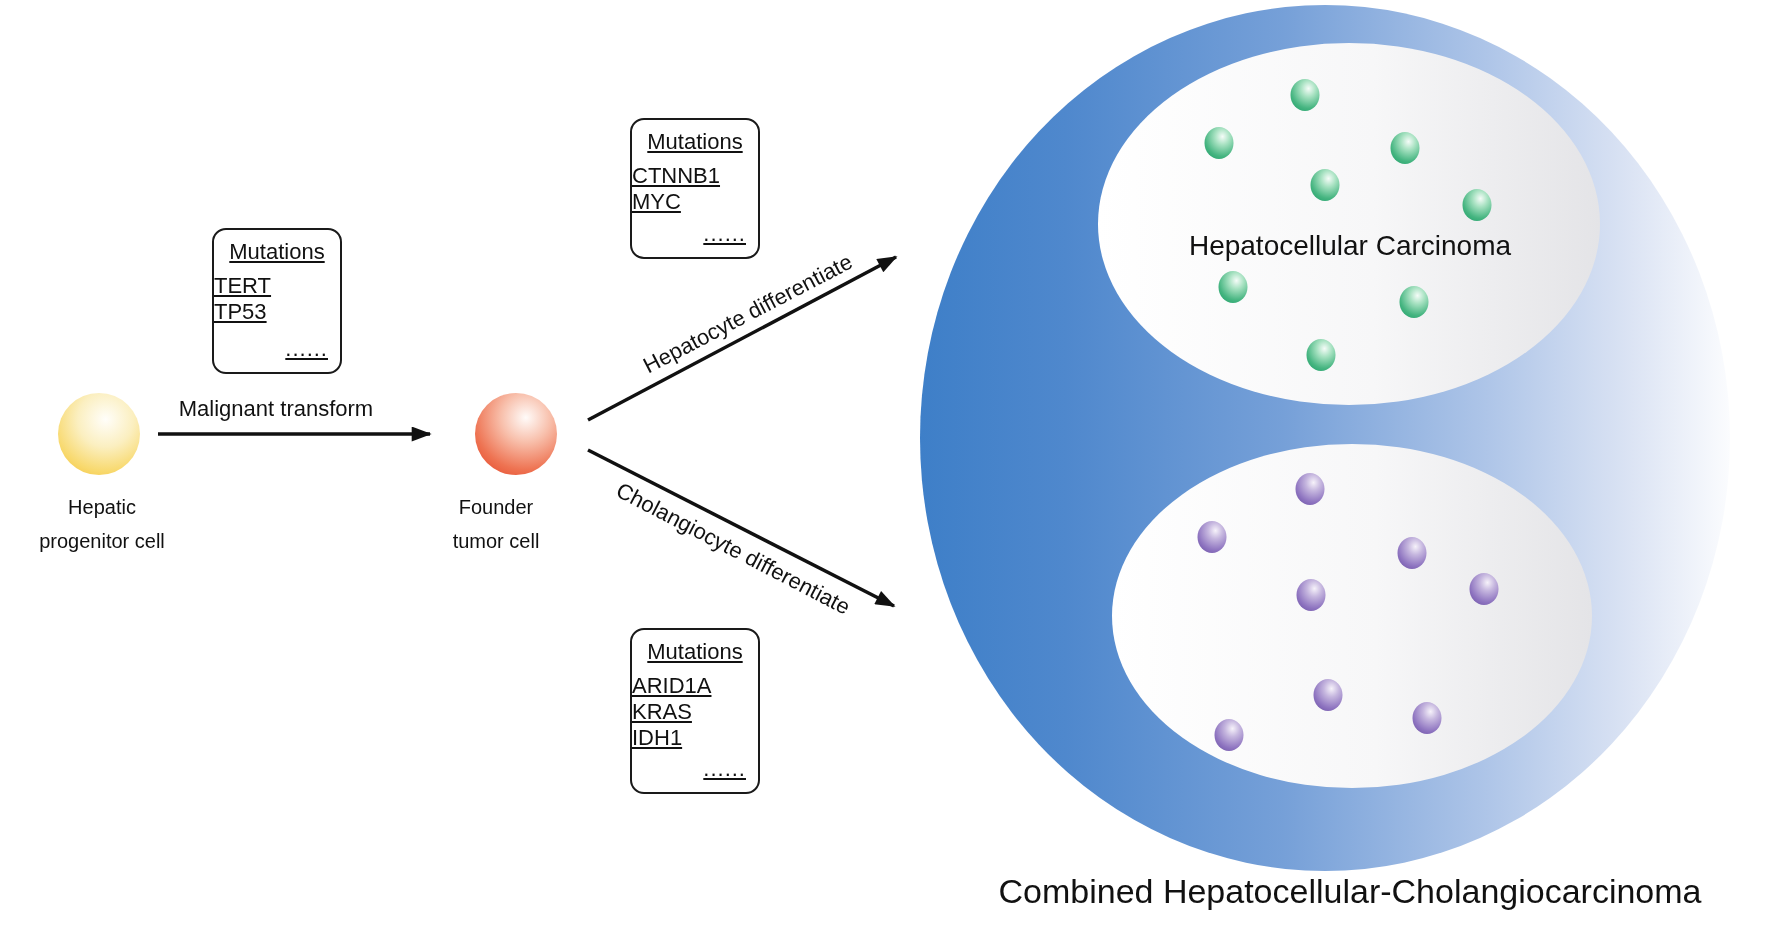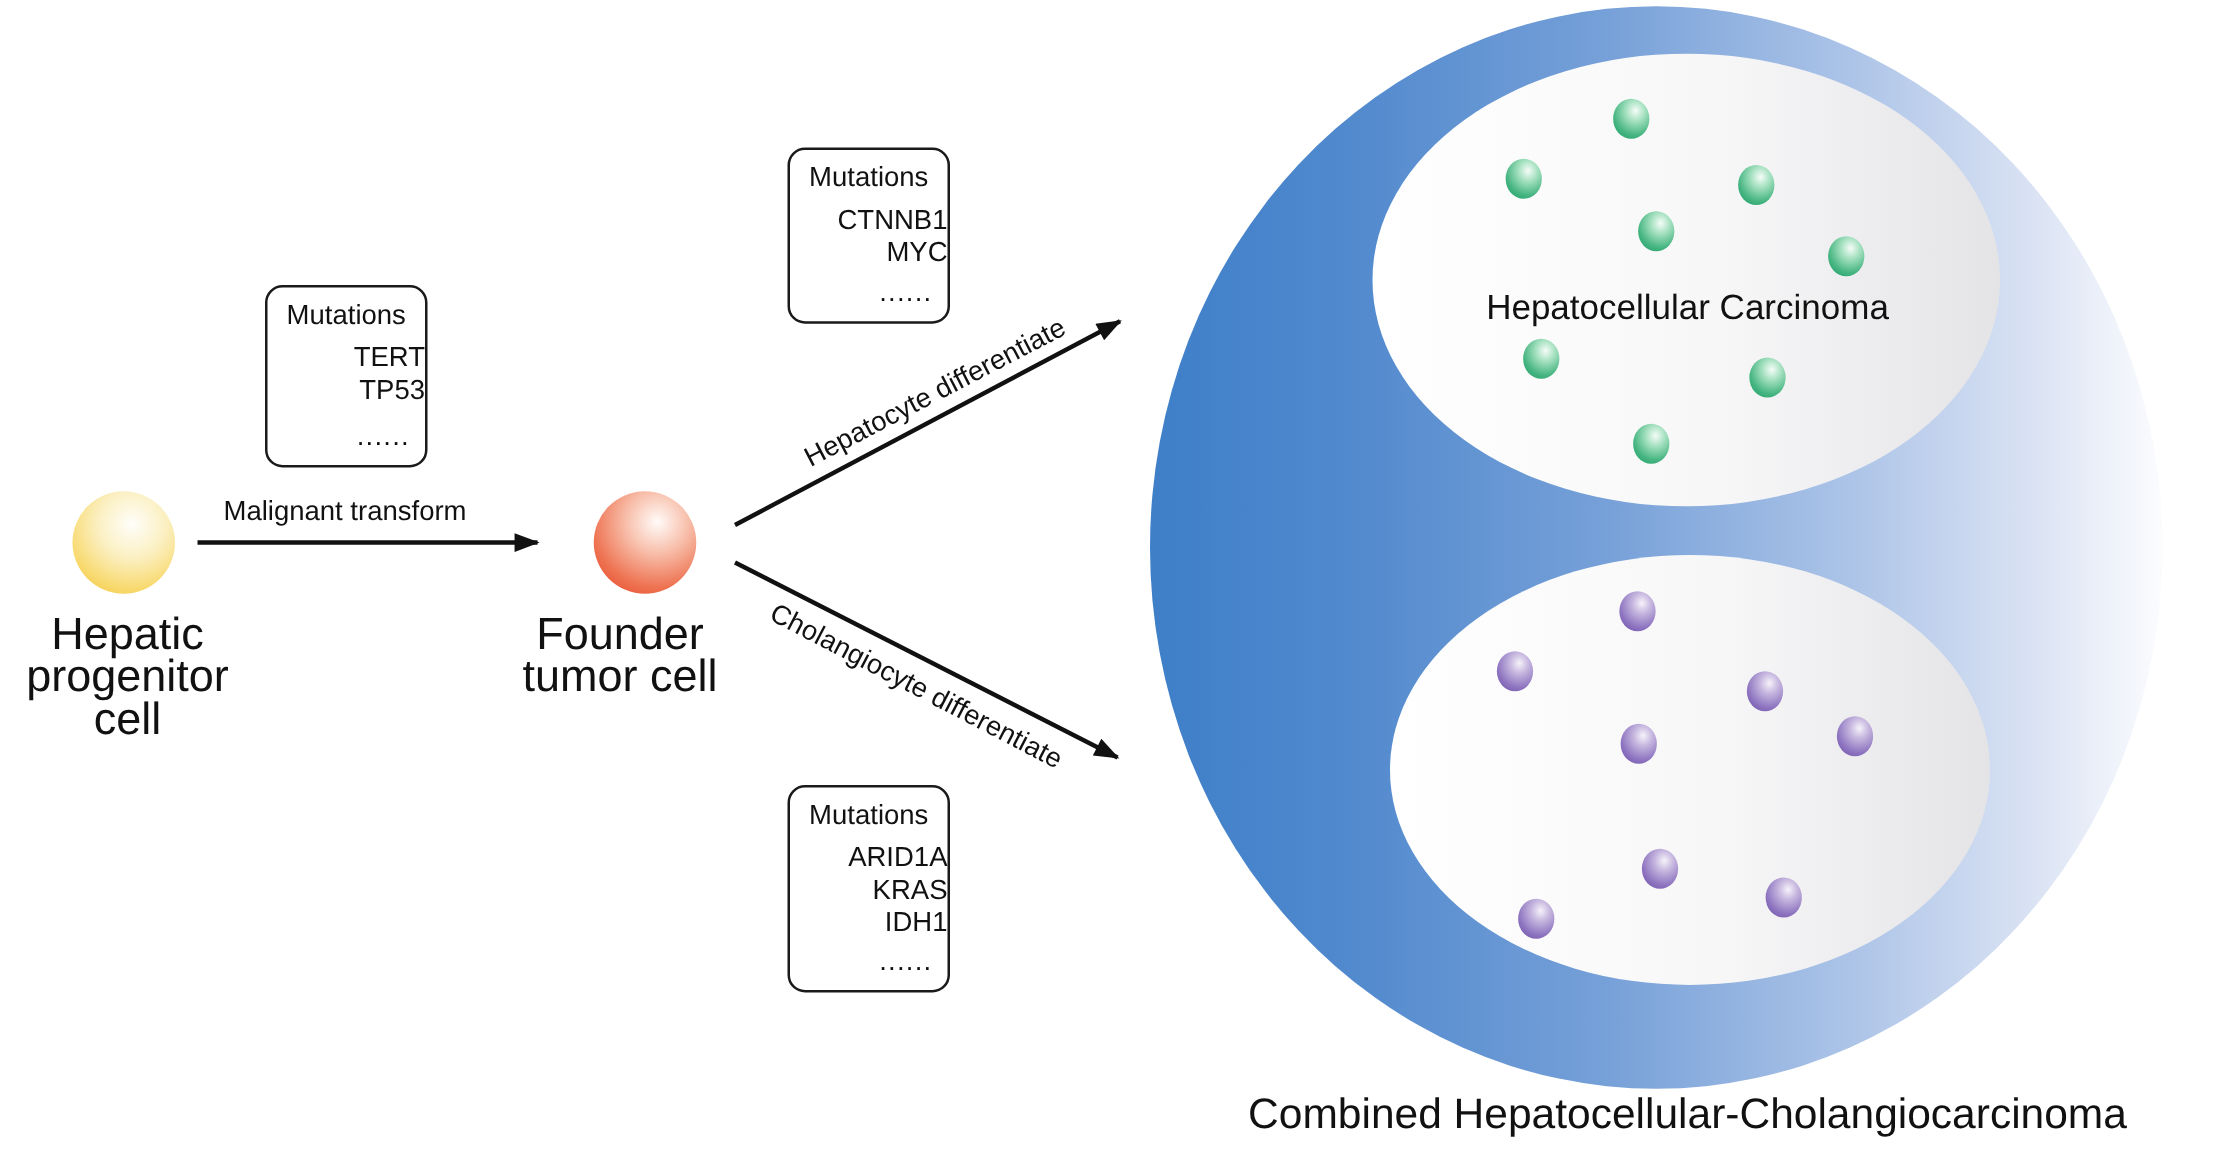--- a/index.html
+++ b/index.html
@@ -6,36 +6,36 @@
   .canvas {
     position:relative;
     width:1772px; height:928px;
     background:#ffffff;
     font-family:"Liberation Sans", sans-serif;
     color:#111111;
     overflow:hidden;
   }
   .shape-layer { position:absolute; left:0; top:0; width:1772px; height:928px; }
   .label { position:absolute; text-align:center; color:#111111; }
-  .node-label { font-size:36px; line-height:34px; white-space:pre-line; }
+  .node-label { font-size:20px; line-height:34px; white-space:pre-line; }
   .arrow-label { font-size:22px; }
   .region-label { font-size:28px; }
   .caption-label { font-size:34px; }
   .rot-up   { transform:rotate(-27.5deg); transform-origin:center center; }
   .rot-down { transform:rotate(27.5deg);  transform-origin:center center; }
   .mutbox {
     position:absolute;
     box-sizing:border-box;
     background:#ffffff;
     border:2px solid #1a1a1a;
     border-radius:14px;
-    display:flex; flex-direction:column;
+    display:flex; flex-direction:column;text-decoration:underline;
   }
   .mutbox .title { text-align:center; padding-top:9px; font-size:22px; }
-  .mutbox .genes { text-align:right; padding-right:0; margin-top:8px; font-size:22px; line-height:26px; }
+  .mutbox .genes { padding-right:12px; margin-top:8px; font-size:22px; line-height:26px; }
   .mutbox .more  { text-align:right; padding-right:12px; margin-top:auto; padding-bottom:10px; font-size:22px; letter-spacing:1px; }
 </style>
 </head>
 <body>
 
 <div class="canvas">
 
   <svg class="shape-layer" width="1772" height="928" viewBox="0 0 1772 928" xmlns="http://www.w3.org/2000/svg">
     <defs>
       <linearGradient id="bigGrad" x1="0" y1="0" x2="1" y2="0">

